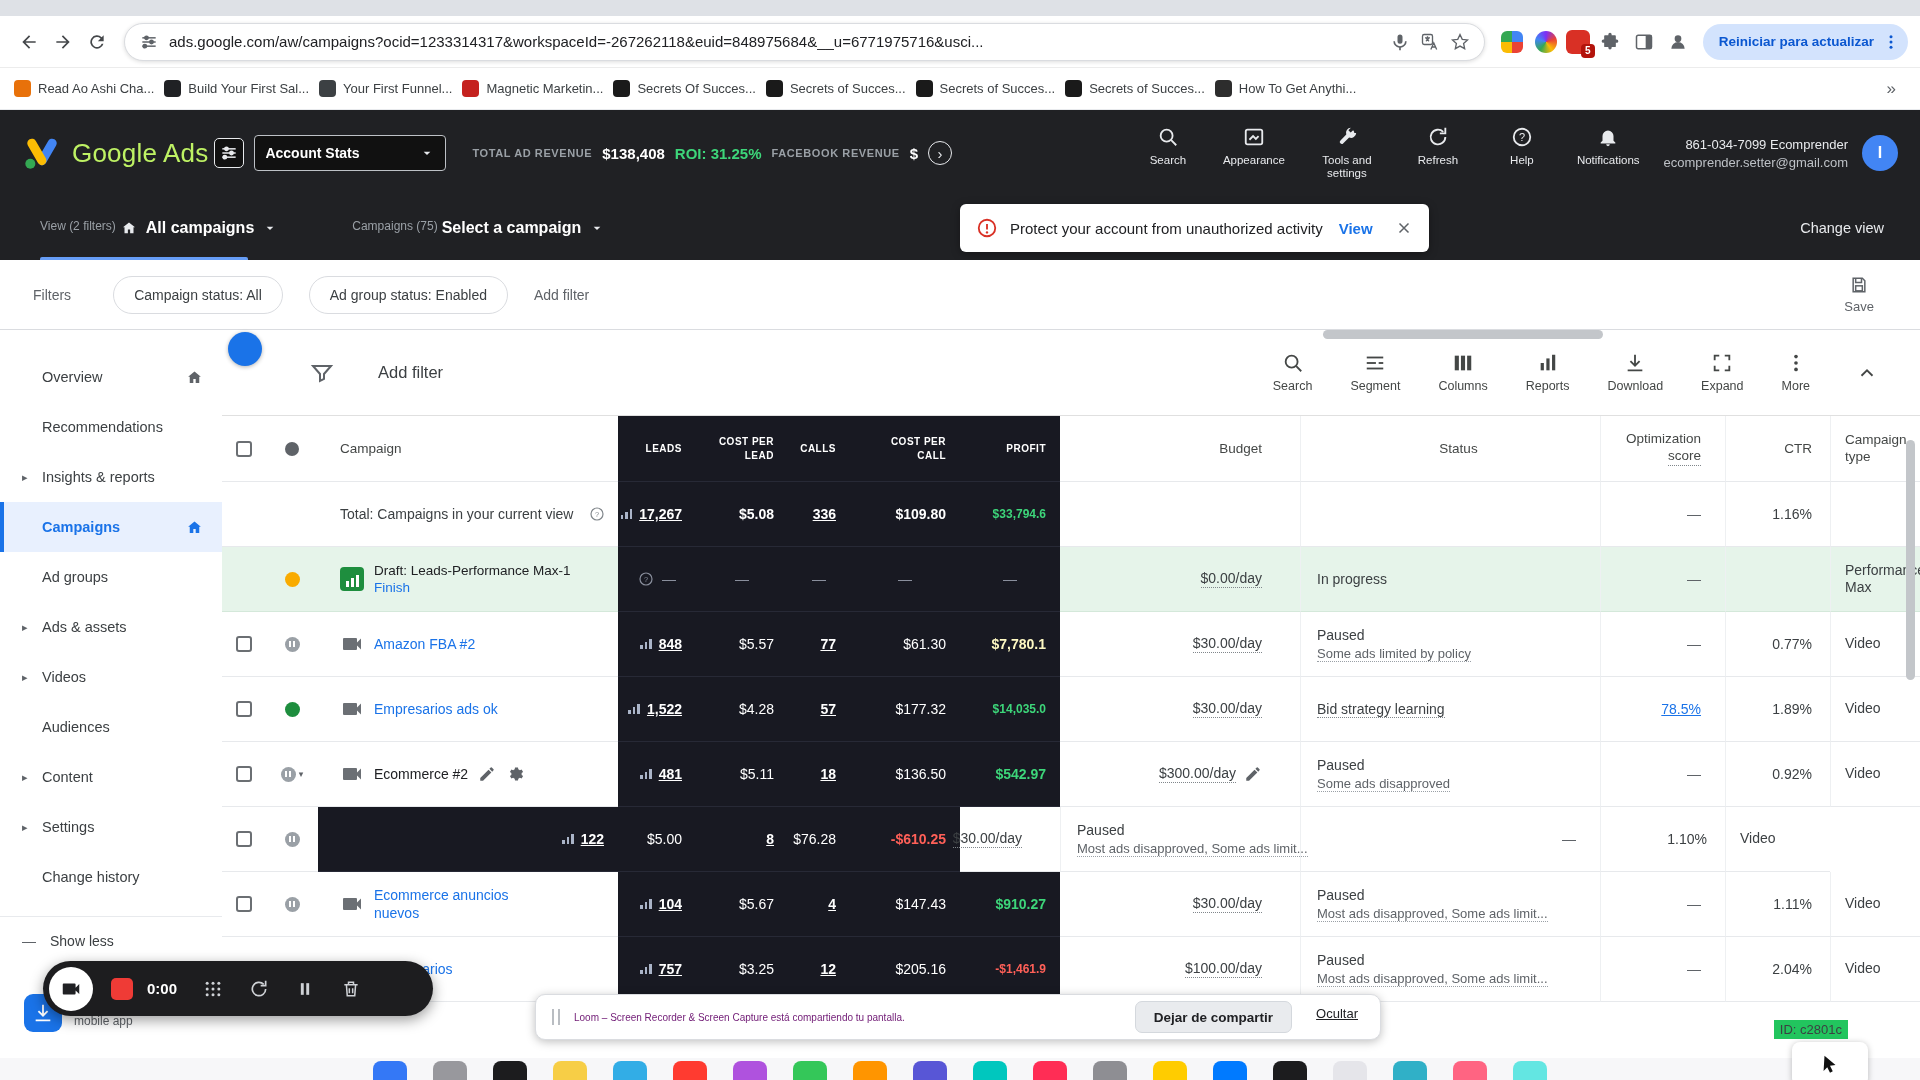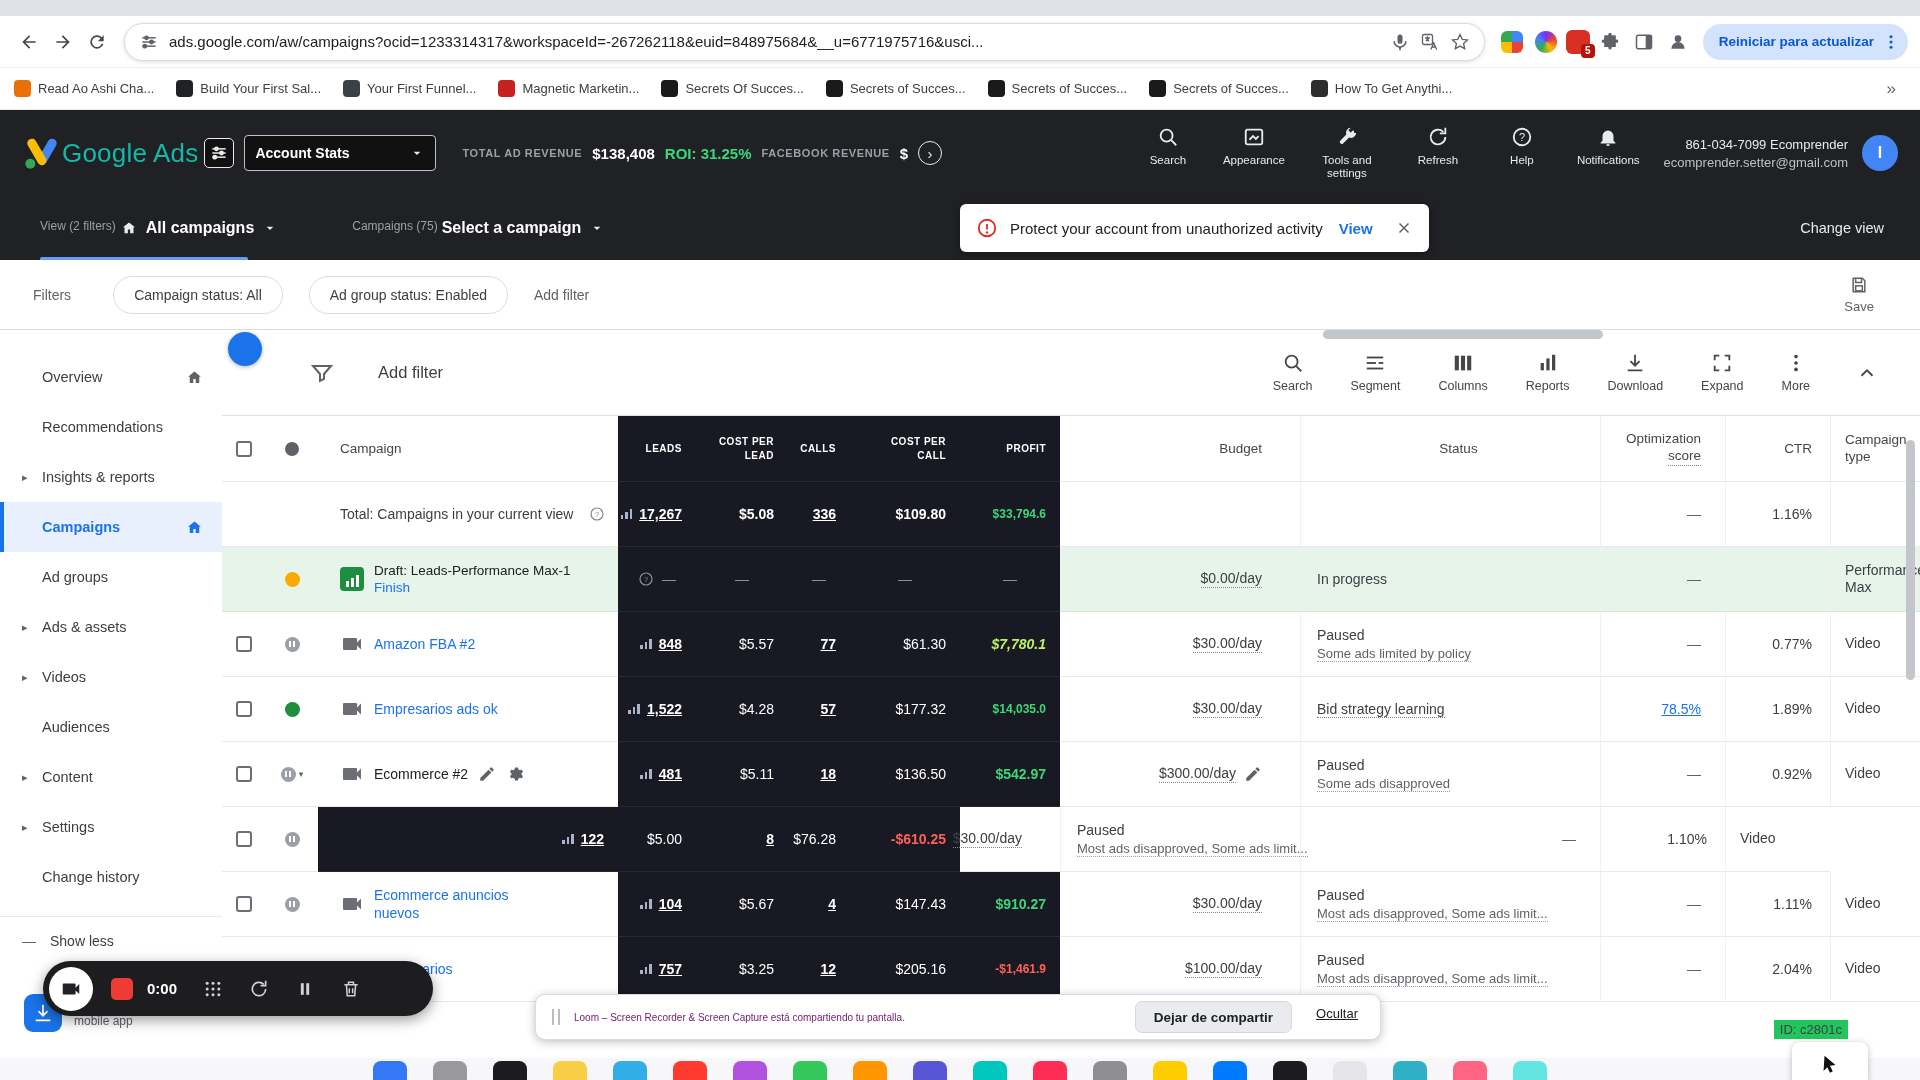--- a/index.html
+++ b/index.html
@@ -19,30 +19,30 @@
   .url{flex:1;font-size:15px;color:#202124;white-space:nowrap;overflow:hidden}
   .ext{width:28px;height:28px;flex:none;margin:0 3px;display:flex;align-items:center;justify-content:center;color:#5f6368;cursor:pointer;position:relative}
   .ext svg{width:20px;height:20px}
   .ext.grid4{border-radius:6px;background:conic-gradient(#4285f4 0 25%,#ea4335 0 50%,#fbbc04 0 75%,#34a853 0);width:22px;height:22px;margin:0 6px}
   .ext.pinwheel{border-radius:50%;background:conic-gradient(#7b2ff7,#ea4335,#fbbc04,#34a853,#4285f4,#7b2ff7);width:22px;height:22px;margin:0 6px}
   .ext.redext{background:#d93025;border-radius:6px;width:24px;height:24px}
   .extbadge{position:absolute;right:-5px;bottom:-4px;background:#b3130b;color:#fff;font-style:normal;font-size:10px;line-height:14px;padding:0 4px;border-radius:4px;font-weight:700}
   .restart-pill{flex:none;margin-left:8px;height:36px;background:#d3e3fd;color:#0b57d0;border-radius:18px;display:flex;align-items:center;gap:8px;padding:0 8px 0 16px;font-size:13.5px;font-weight:600;cursor:pointer}
   .pill-dots{width:18px;height:18px;color:#0b57d0}
   .bookmarks{position:absolute;top:68px;left:0;right:0;height:42px;background:#fff;display:flex;align-items:center;padding:0 14px;border-bottom:1px solid #e8eaed}
-  .bm-list{display:flex;align-items:flex-end;gap:22px;overflow:hidden;flex:1}
+  .bm-list{display:flex;align-items:flex-end;gap:10px;overflow:hidden;flex:1}
   .bm{display:flex;align-items:center;gap:7px;cursor:pointer;flex:none}
   .bm-f{width:17px;height:17px;border-radius:4px;flex:none}
   .bm-l{font-size:13px;color:#3c4043;white-space:nowrap}
   .bm-over{flex:none;color:#5f6368;font-size:17px;padding:0 10px;cursor:pointer}
 
   
   .gads-header{position:absolute;top:110px;left:0;right:0;height:86px;background:#202124;display:flex;align-items:center;padding:0 22px}
   .gads-logo{width:40px;height:40px;flex:none;cursor:pointer}
-  .gads-title{color:#14b8a6;font-size:26px;margin-left:0;white-space:nowrap;letter-spacing:.2px}
+  .gads-title{color:#bef264;font-size:26px;margin-left:10px;white-space:nowrap;letter-spacing:.2px}
   .stats-ic{flex:none;width:30px;height:30px;margin-left:6px;border:1.5px solid #e8eaed;border-radius:5px;color:#e8eaed;padding:4px;cursor:pointer;background:#111}
   .stats-select{flex:none;margin-left:10px;width:192px;height:36px;border:1px solid #bdc1c6;border-radius:4px;display:flex;align-items:center;justify-content:space-between;padding:0 10px;color:#fff;font-size:14px;font-weight:600;cursor:pointer;background:#111}
   .sel-caret{width:16px;height:16px;color:#e8eaed}
   .rev{display:flex;align-items:center;gap:10px;margin-left:26px;white-space:nowrap}
   .rev-lab{font-size:11px;color:#9aa0a6;letter-spacing:.6px;font-weight:700}
   .rev-val{font-size:15px;color:#fff;font-weight:700}
   .rev-roi{font-size:15px;color:#3dd67a;font-weight:700}
   .rev-lab.fb{margin-left:0}
   .rev-next{width:24px;height:24px;border:1.5px solid #e8eaed;border-radius:50%;color:#e8eaed;display:flex;align-items:center;justify-content:center;font-size:15px;cursor:pointer;flex:none}
   .gnav-wrap{margin-left:auto;display:flex;align-items:flex-start;gap:26px}
@@ -804,21 +804,21 @@
           <div class="td dk c-num">
             <span class="dval">$5.57</span>
           </div>
           <div class="td dk c-num">
             <a class="dnum">77</a>
           </div>
           <div class="td dk c-num">
             <span class="dval">$61.30</span>
           </div>
           <div class="td dk c-num">
-            <span class="dprofit" style="color: #bef264; font-style: italic;">$7,780.1</span>
+            <span class="dprofit" style="color: #fef9c3;">$7,780.1</span>
           </div>
           <div class="td c-budget">
             <span class="bud">$30.00/day</span>
           </div>
           <div class="td c-status">
             <span class="st-main">Paused</span>
             <span class="sub">Some ads limited by policy</span>
           </div>
           <div class="td c-opt">
             <span class="optd">—</span>

